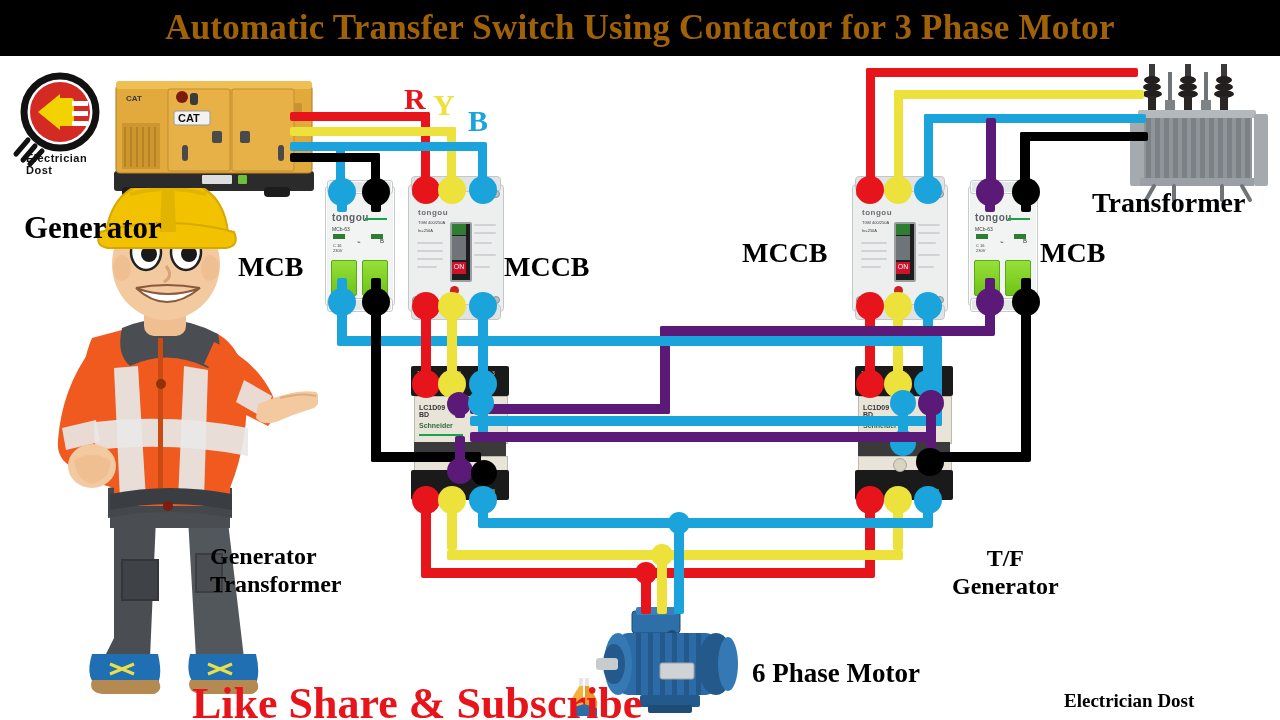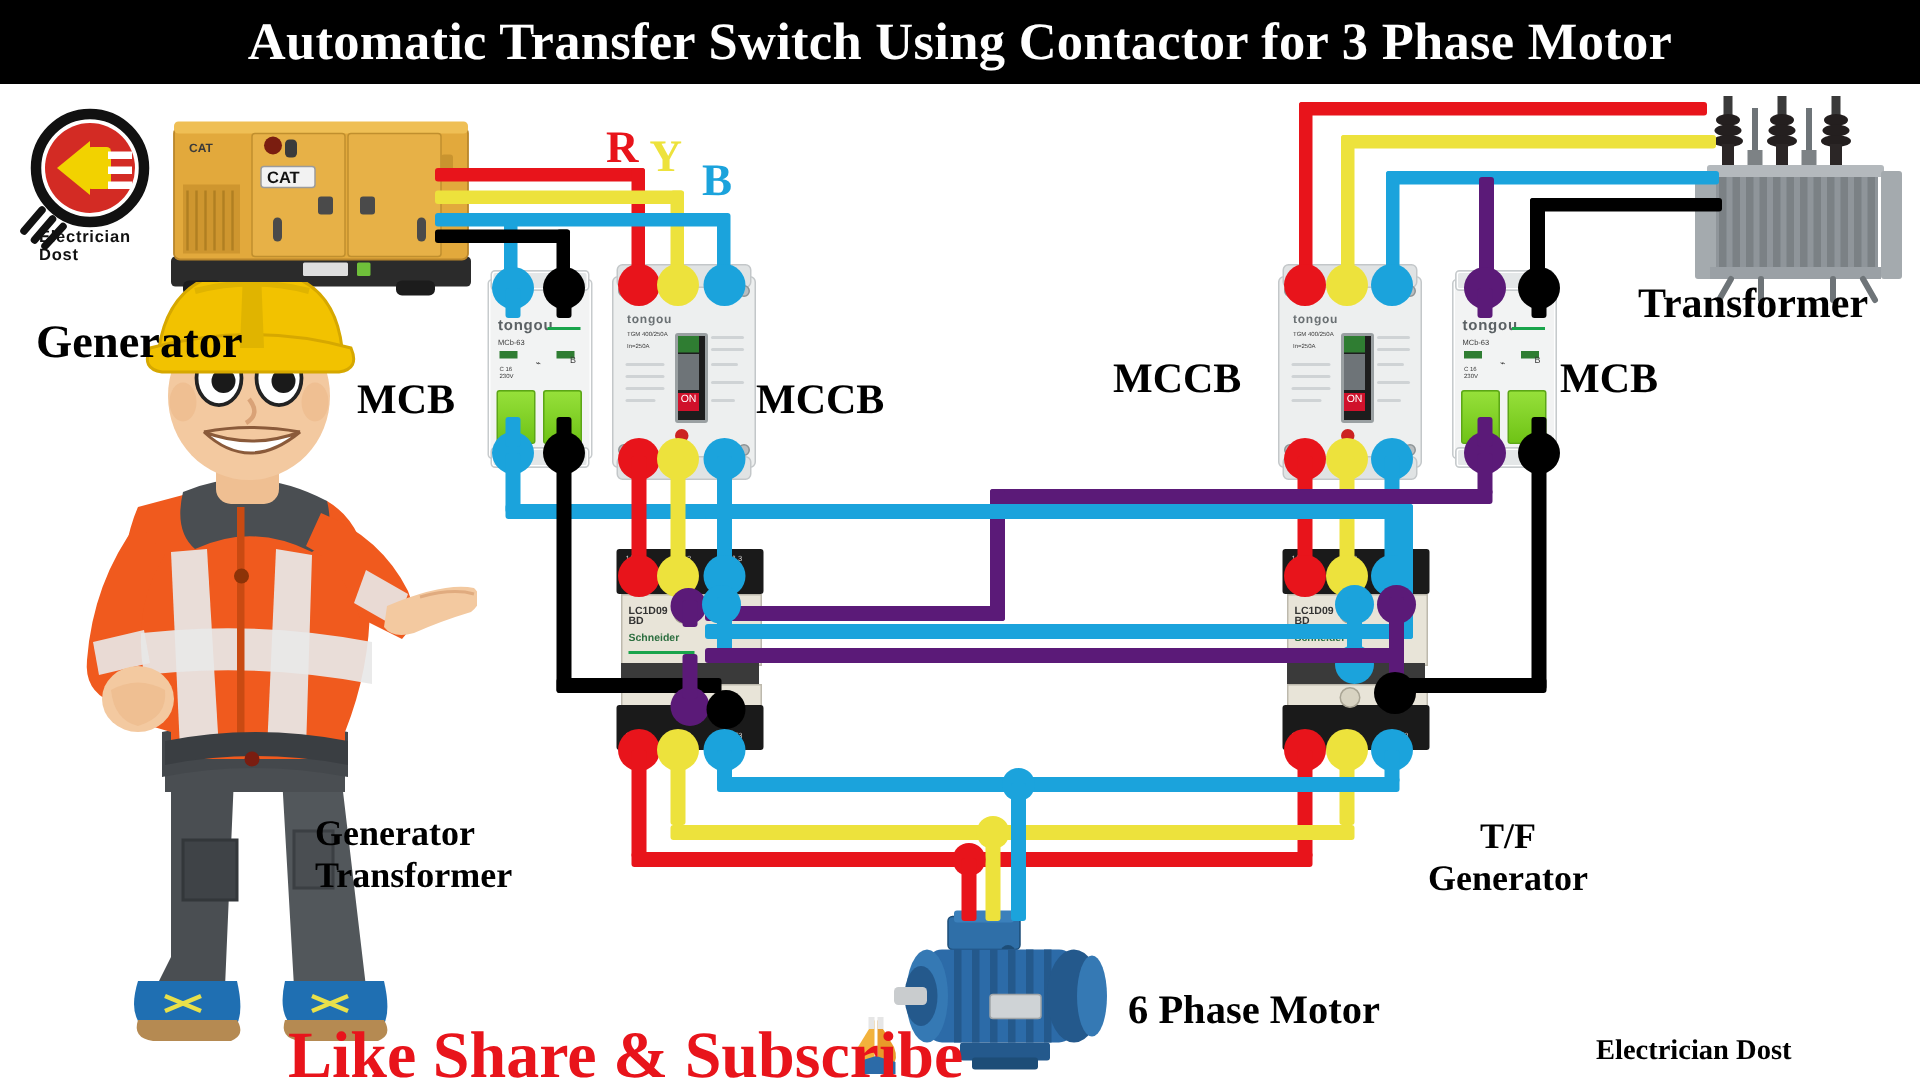--- a/index.html
+++ b/index.html
@@ -6,21 +6,21 @@
   #stage{
     position:relative;width:1280px;height:720px;overflow:hidden;background:#ffffff;
     font-family:"Liberation Serif", serif;
   }
   
   #titlebar{
     position:absolute;left:0;top:0;width:1280px;height:56px;background:#000;
     display:flex;align-items:center;justify-content:center;
   }
   #titlebar .t{
-    color:#ffffff;font-family:"Liberation Serif", serif;font-weight:bold;
+    color:#a16207;font-family:"Liberation Serif", serif;font-weight:bold;
     font-size:35px;letter-spacing:.2px;white-space:nowrap;
   }
   
   .lbl{
     position:absolute;color:#000;font-family:"Liberation Serif", serif;
     font-weight:bold;white-space:pre;line-height:1.18;
   }
   .lbl.red{color:#E8141B;}
   .phase{position:absolute;font-family:"Liberation Serif", serif;font-weight:bold;font-size:30px;}
   

